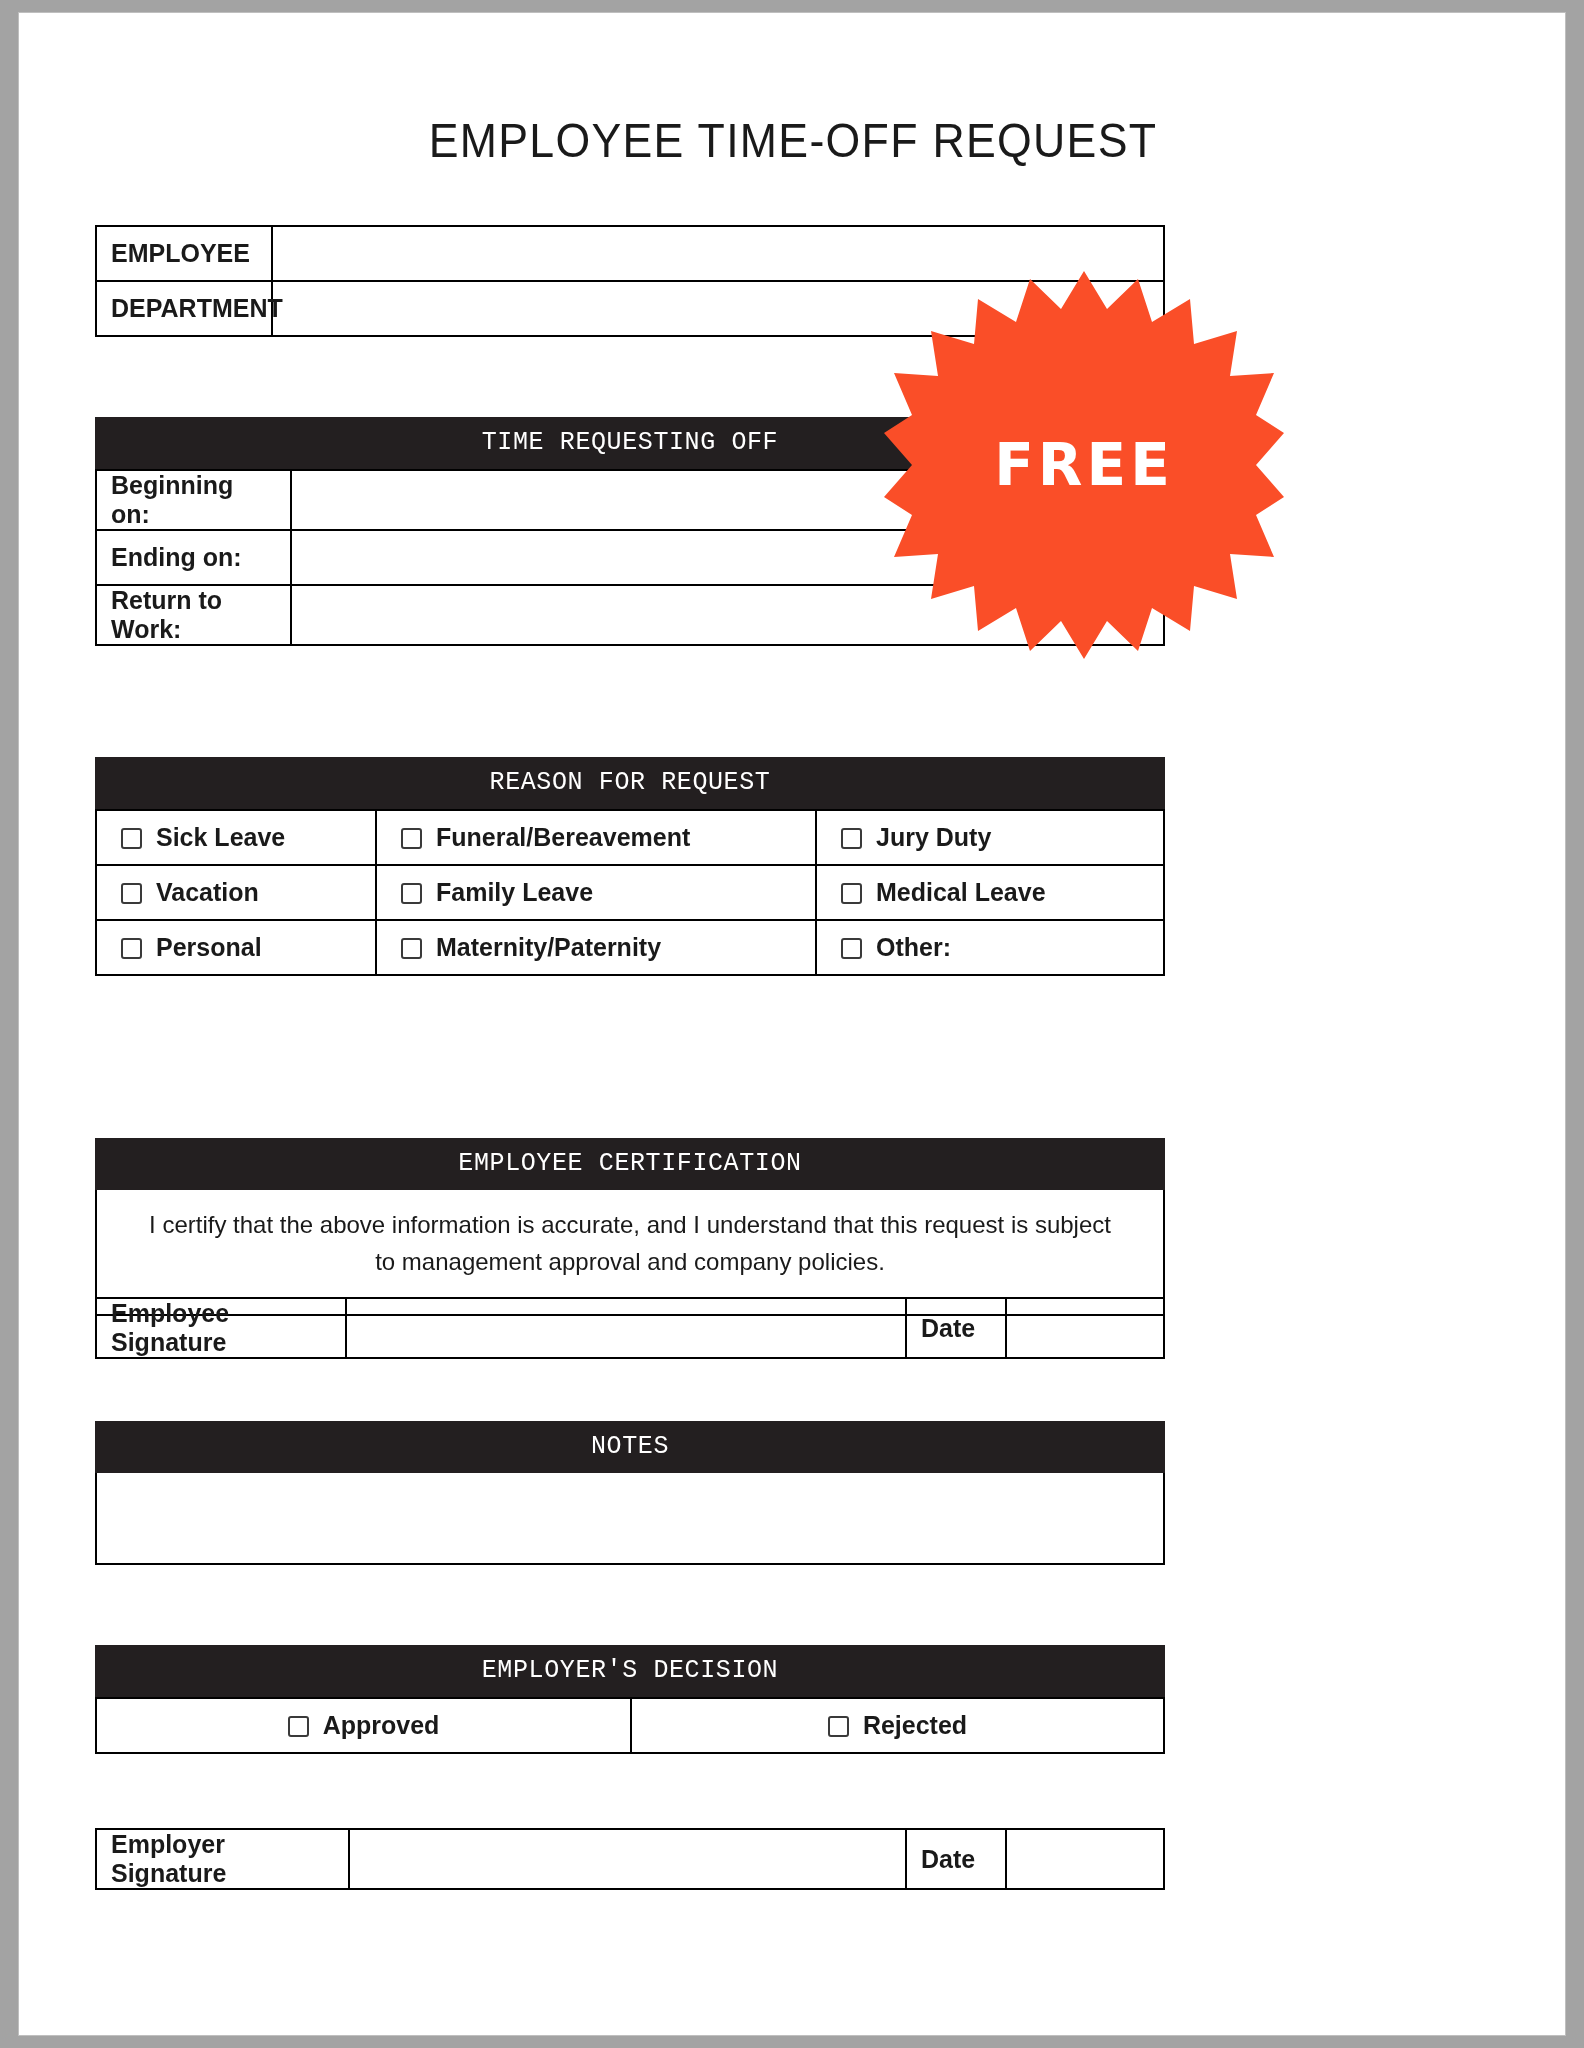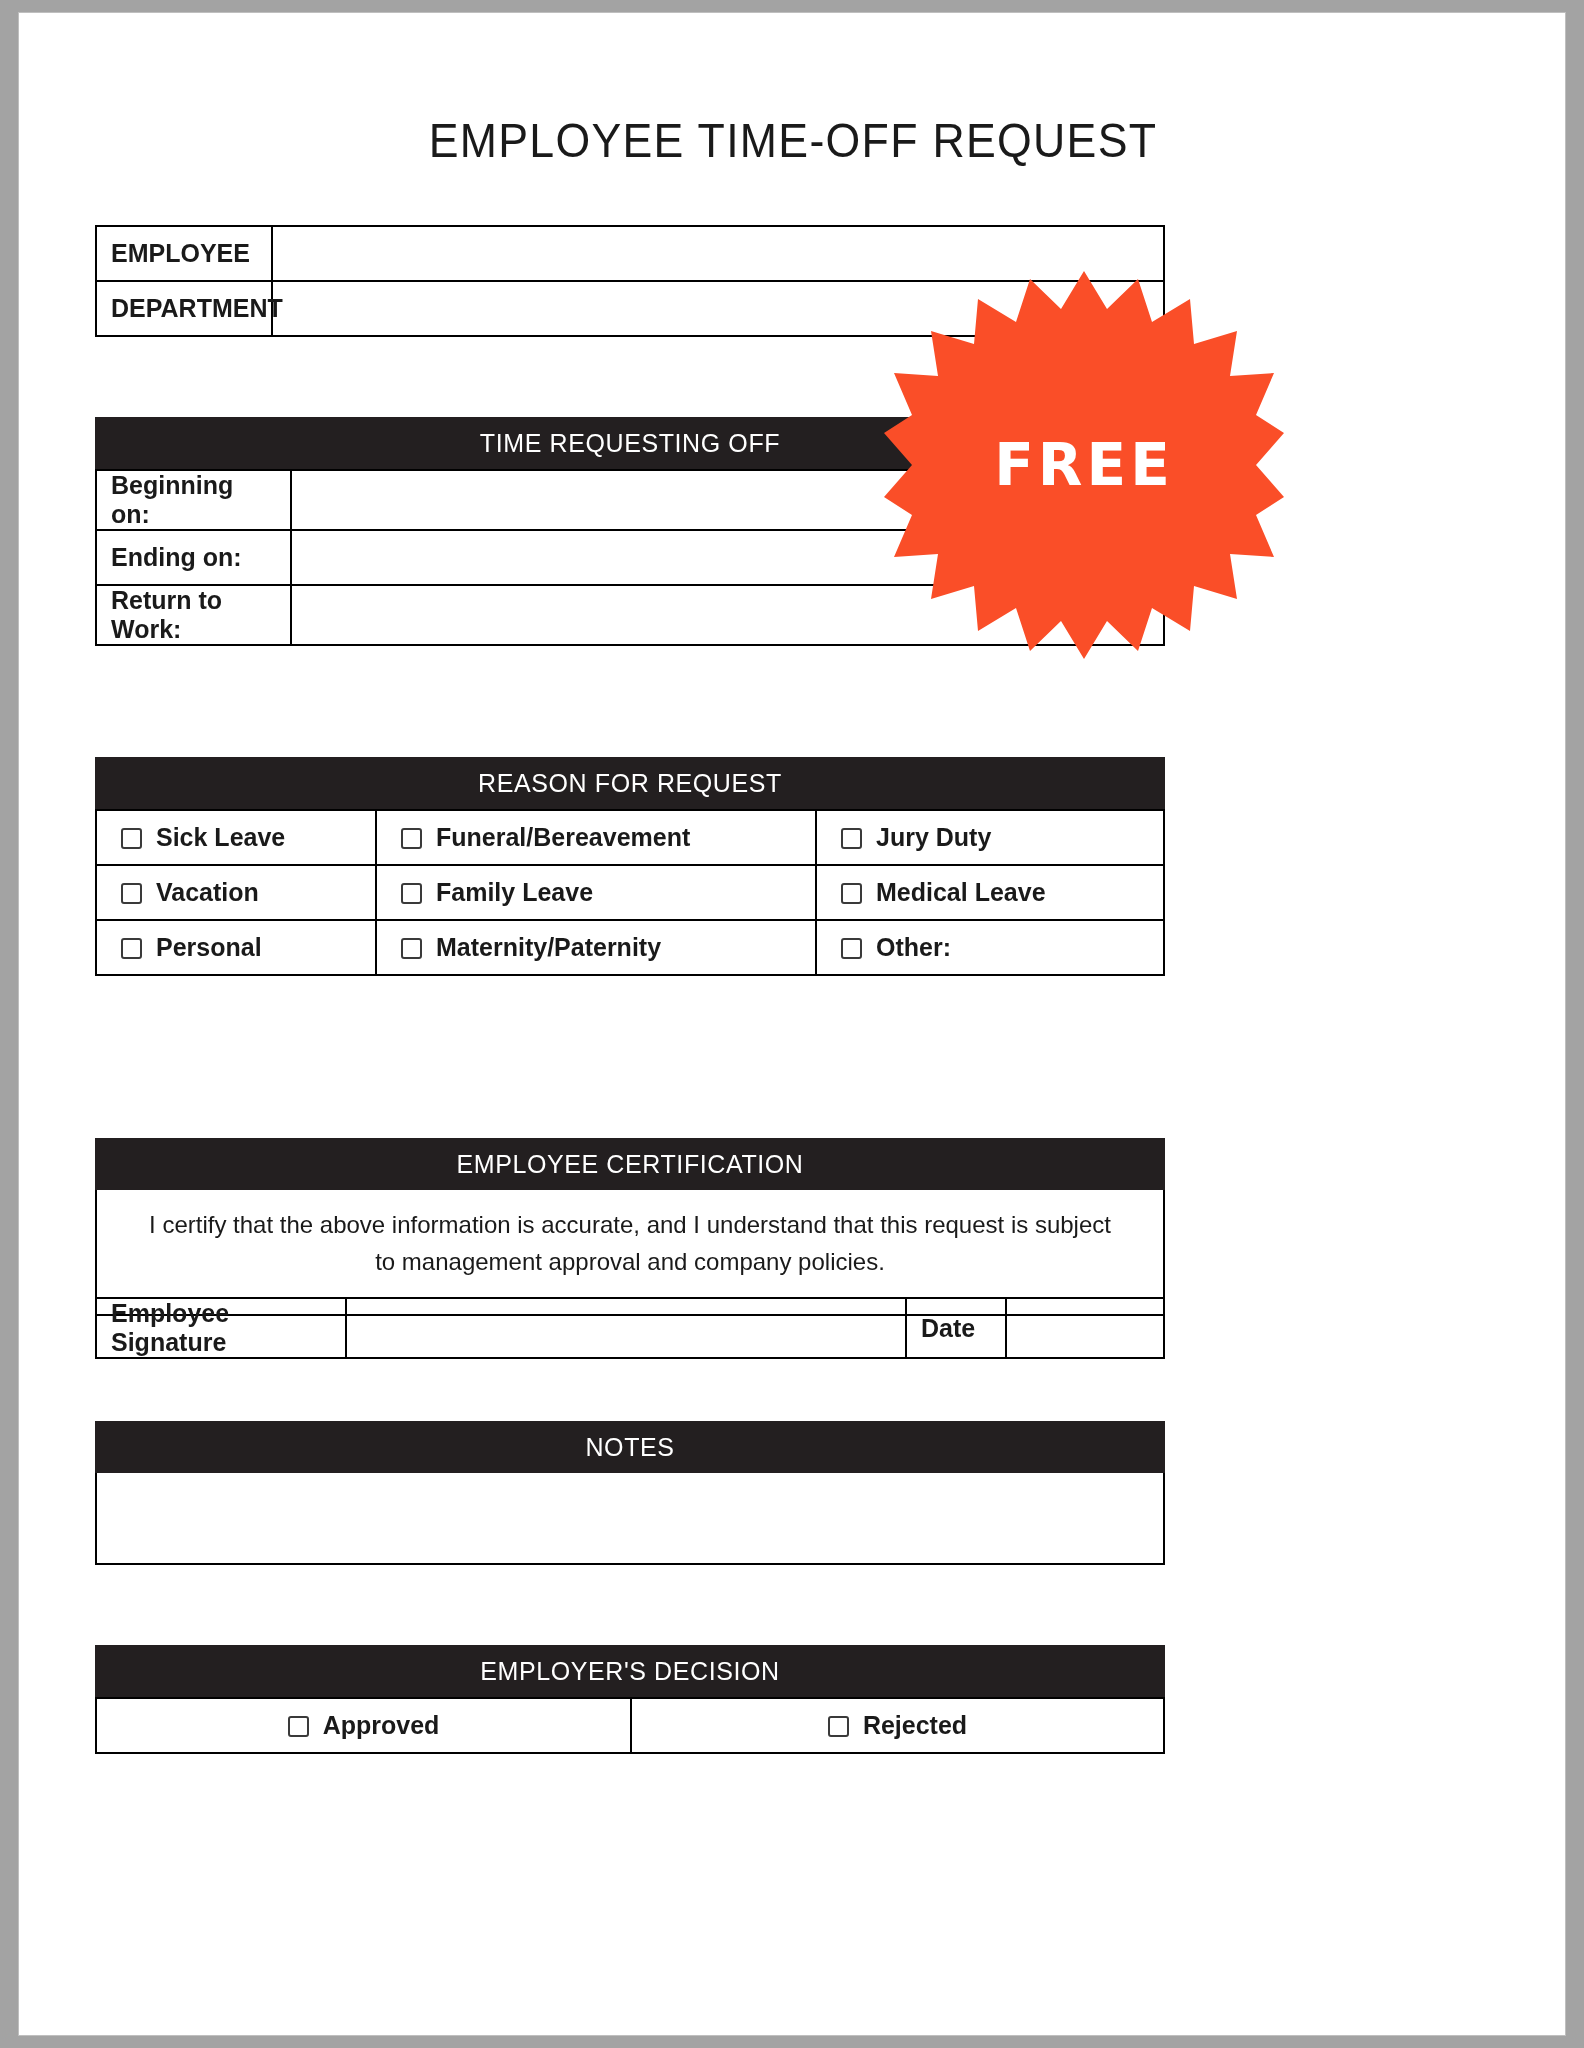--- a/index.html
+++ b/index.html
@@ -61,20 +61,21 @@
   .barhead {
     width: 1070px;
     background: #231f20;
     color: #ffffff;
     text-align: center;
     font-size: 25px;
     letter-spacing: 0.6px;
     font-weight: 300;
     height: 52px;
     line-height: 52px;
+    font-family: Liberation Mono, monospace;
   }
 
   .sec { position: absolute; left: 0; }
 
   .lbl-cell { width: 176px; }
   .lbl-cell-2 { width: 195px; border-radius: 17px; }
 
   
   .cb {
     display: inline-block;
@@ -221,20 +222,32 @@
         <table class="tbl">
           <tbody>
               <tr>
             <td class="decision-cell" style="width:535px"><span class="cb"></span><span>Approved</span></td>
             <td class="decision-cell"><span class="cb"></span><span>Rejected</span></td>
           </tr>
         </tbody>
           </table>
       </div>
 
+      <div class="sec" style="top:1815px;">
+        <table class="tbl">
+          <tbody>
+              <tr>
+            <td style="width:253px">Employer Signature</td>
+            <td style="width:557px"></td>
+            <td style="width:100px">Date</td>
+            <td></td>
+          </tr>
+        </tbody>
+          </table>
+      </div>
 
     </div>
 
     <div class="badge">
       <svg width="400" height="400" viewBox="0 0 400 400">
         <polygon points="200,6 223,44 254,14 268,57 306,34 310,79 353,66 346,111 390,108 372,150 400,168 372,200 400,232 372,250 390,292 346,289 353,334 310,321 306,366 268,343 254,386 223,356 200,394 177,356 146,386 132,343 94,366 90,321 47,334 54,289 10,292 28,250 0,232 28,200 0,168 28,150 10,108 54,111 47,66 90,79 94,34 132,57 146,14 177,44" fill="#FA4E28"></polygon>
       </svg>
       <div class="free-word">FREE</div>
     </div>
 

